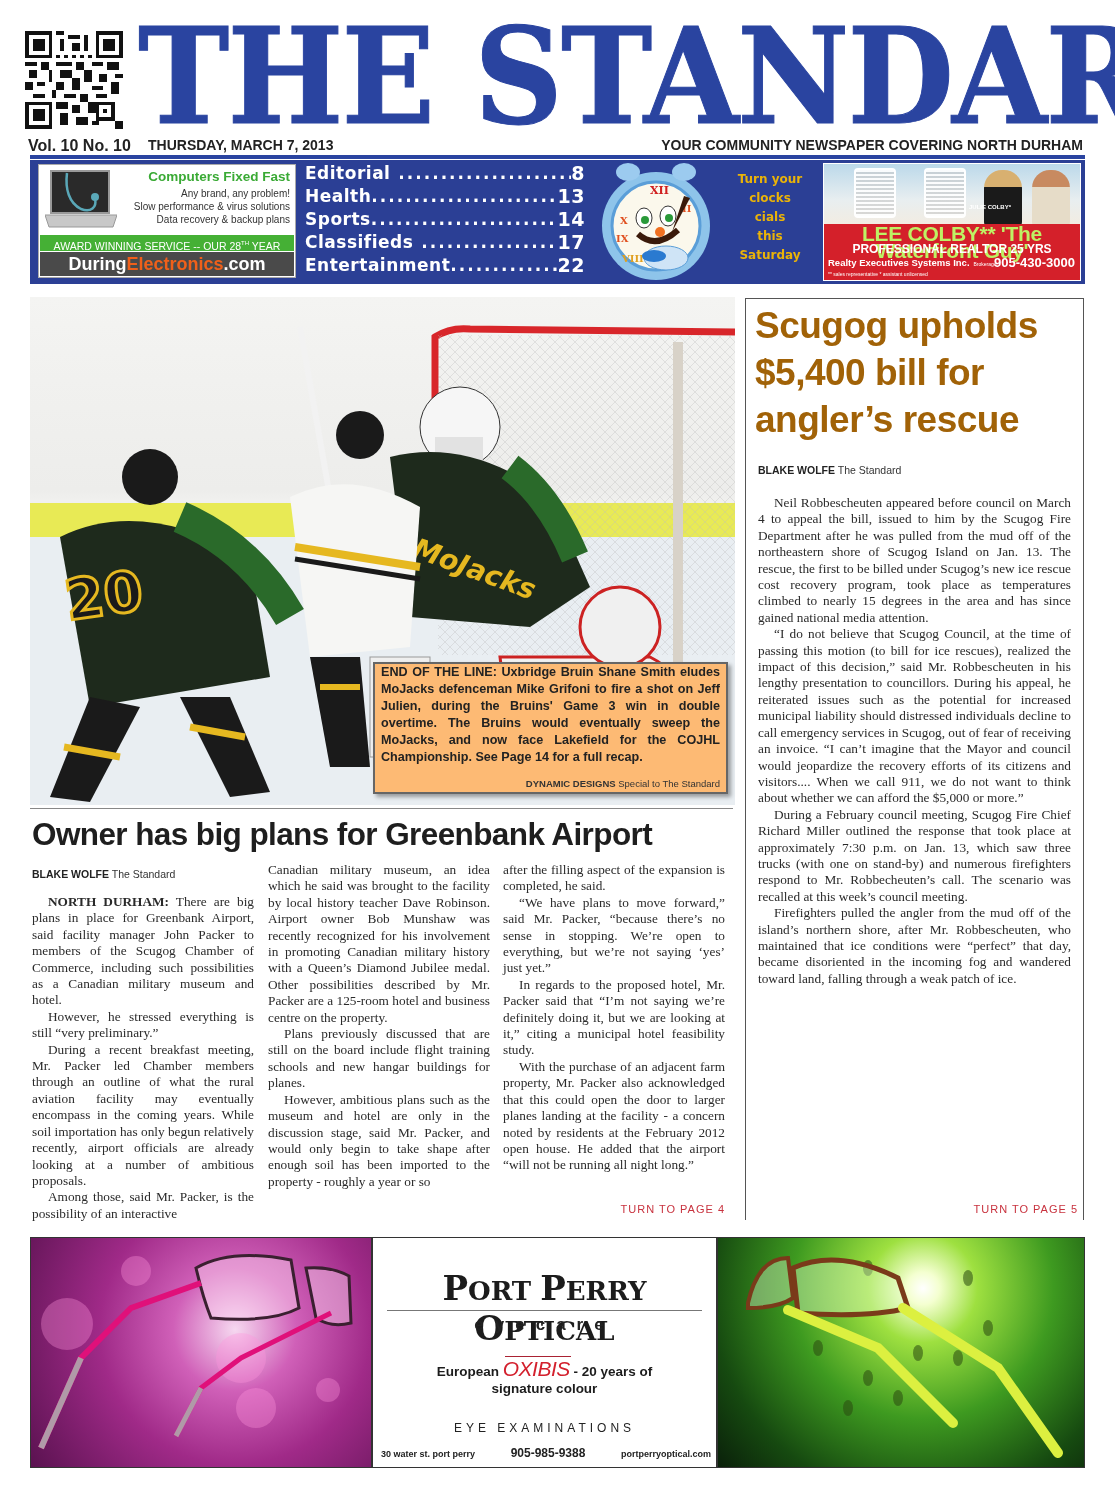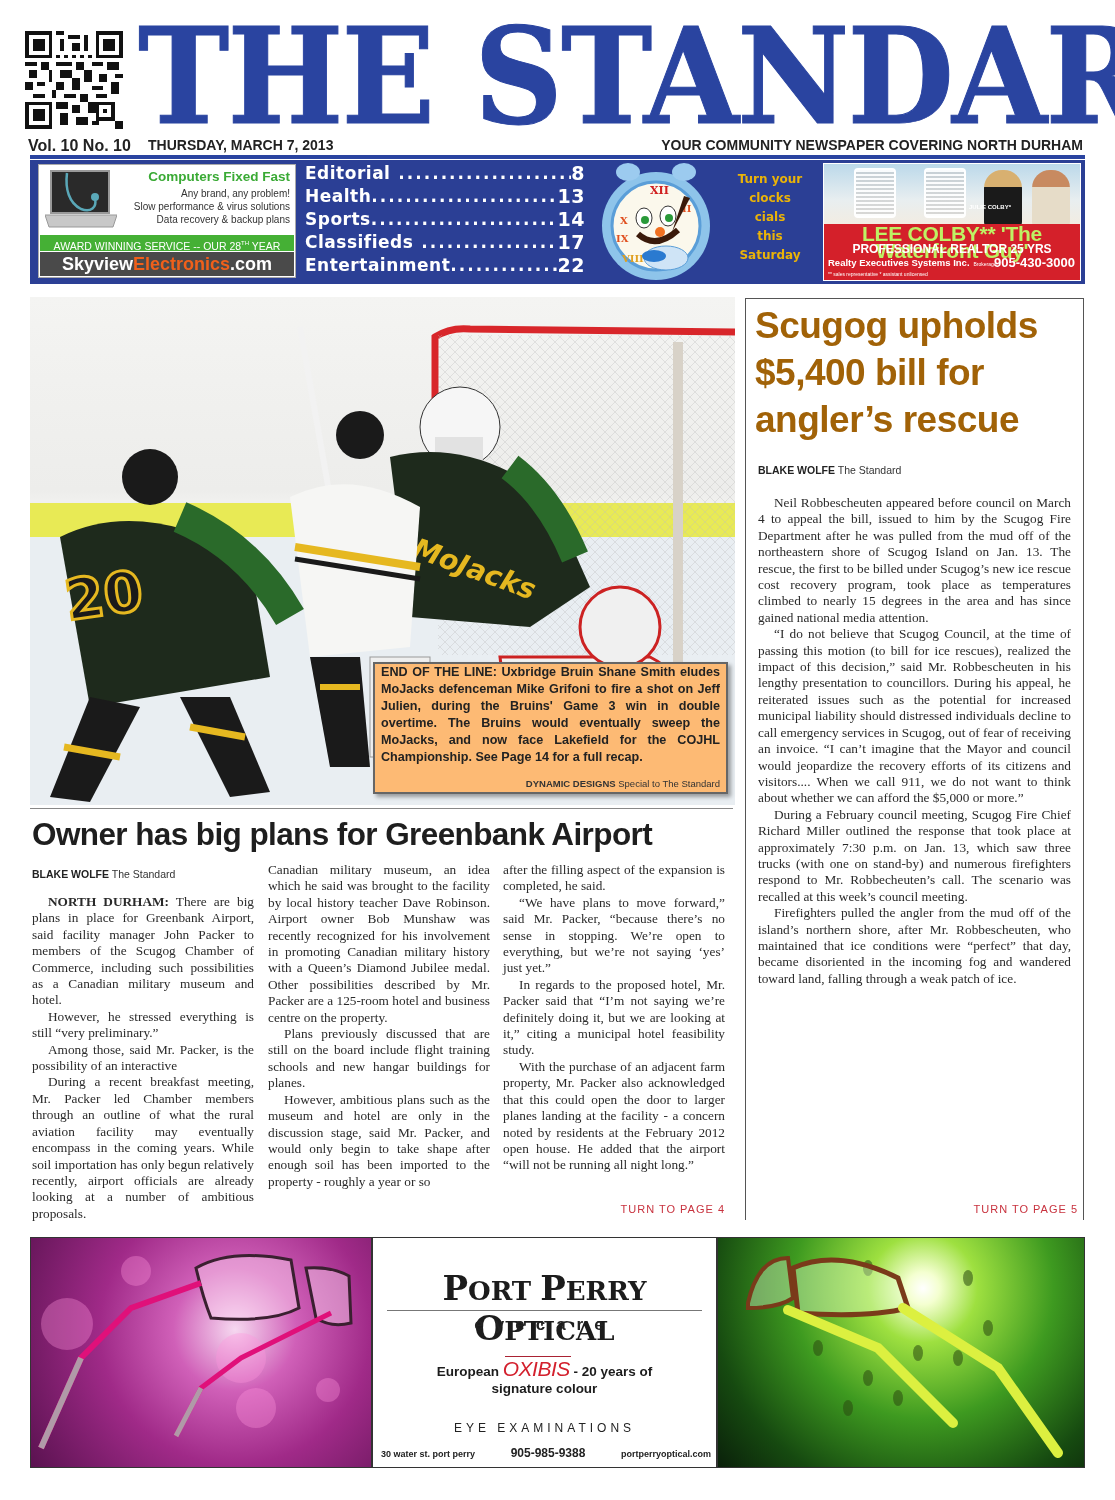--- a/index.html
+++ b/index.html
@@ -174,21 +174,21 @@
       <rect x="6" y="2" width="58" height="42" fill="#2a2a2a" stroke="#999" stroke-width="2"></rect>
       <polygon points="0,46 72,46 68,58 4,58" fill="#c8c8c8" stroke="#999"></polygon>
       <path d="M22 4 C20 20 24 34 36 40 C46 44 52 38 50 30" fill="none" stroke="#5aa8b8" stroke-width="2.5"></path>
       <circle cx="50" cy="28" r="4" fill="#5aa8b8"></circle>
     </svg>
     <div class="hl">Computers Fixed Fast</div>
     <div class="line" style="top:23px">Any brand, any problem!</div>
     <div class="line" style="top:36px">Slow performance &amp; virus solutions</div>
     <div class="line" style="top:49px">Data recovery &amp; backup plans</div>
     <div class="award"><span>AWARD WINNING SERVICE -- OUR 28</span><sup>TH</sup><span> YEAR</span></div>
-    <div class="url"><span>Skyview</span><span class="e">Electronics</span><span>.com</span></div>
+    <div class="url"><span>During</span><span class="e">Electronics</span><span>.com</span></div>
   </div>
 
   <div class="index">
     <div class="index-row">
         <span class="lbl">Editorial</span>
         <span class="dots">&nbsp;.............................</span>
         <span class="pg">8</span>
       </div>
     <div class="index-row">
         <span class="lbl">Health</span>
@@ -308,22 +308,22 @@
   <div class="credit"><b>DYNAMIC DESIGNS</b> <span>Special to The Standard</span></div>
 </div>
 <div class="rule-photo"></div>
 
 <div class="headline-gb">Owner has big plans for Greenbank Airport</div>
 <div class="byline" style="position:absolute; left:32px; top:868px;"><b>BLAKE WOLFE</b> <span>The Standard</span></div>
 
 <div class="col" style="left:32px; top:894px; width:222px;">
   <p><span class="lead">NORTH DURHAM:</span><span> There are big plans in place for Greenbank Airport, said facility manager John Packer to members of the Scugog Chamber of Commerce, including such possibilities as a Canadian mili­tary museum and hotel.</span></p>
   <p>However, he stressed everything is still “very preliminary.”</p>
+  <p>During a recent breakfast meet­ing, Mr. Packer led Chamber mem­bers through an outline of what the rural aviation facility may eventu­ally encompass in the coming years. While soil importation has only begun relatively recently, airport offi­cials are already looking at a number of ambitious proposals.</p>
   <p>Among those, said Mr. Packer, is the possibility of an interactive</p>
-  <p>During a recent breakfast meet­ing, Mr. Packer led Chamber mem­bers through an outline of what the rural aviation facility may eventu­ally encompass in the coming years. While soil importation has only begun relatively recently, airport offi­cials are already looking at a number of ambitious proposals.</p>
 </div>
 <div class="col" style="left:268px; top:862px; width:222px;">
   <p class="noindent">Canadian military museum, an idea which he said was brought to the facility by local history teacher Dave Robinson. Airport owner Bob Munshaw was recently recognized for his involvement in promoting Canadian military history with a Queen’s Diamond Jubilee medal. Other possibilities described by Mr. Packer are a 125-room hotel and business centre on the property.</p>
   <p>Plans previously discussed that are still on the board include flight training schools and new hangar buildings for planes.</p>
   <p>However, ambitious plans such as the museum and hotel are only in the discussion stage, said Mr. Packer, and would only begin to take shape after enough soil has been imported to the property - roughly a year or so</p>
 </div>
 <div class="col" style="left:503px; top:862px; width:222px;">
   <p class="noindent">after the filling aspect of the expan­sion is completed, he said.</p>
   <p>“We have plans to move forward,” said Mr. Packer, “because there’s no sense in stopping. We’re open to everything, but we’re not saying ‘yes’ just yet.”</p>
   <p>In regards to the proposed hotel, Mr. Packer said that “I’m not saying we’re definitely doing it, but we are looking at it,” citing a municipal hotel feasibility study.</p>

